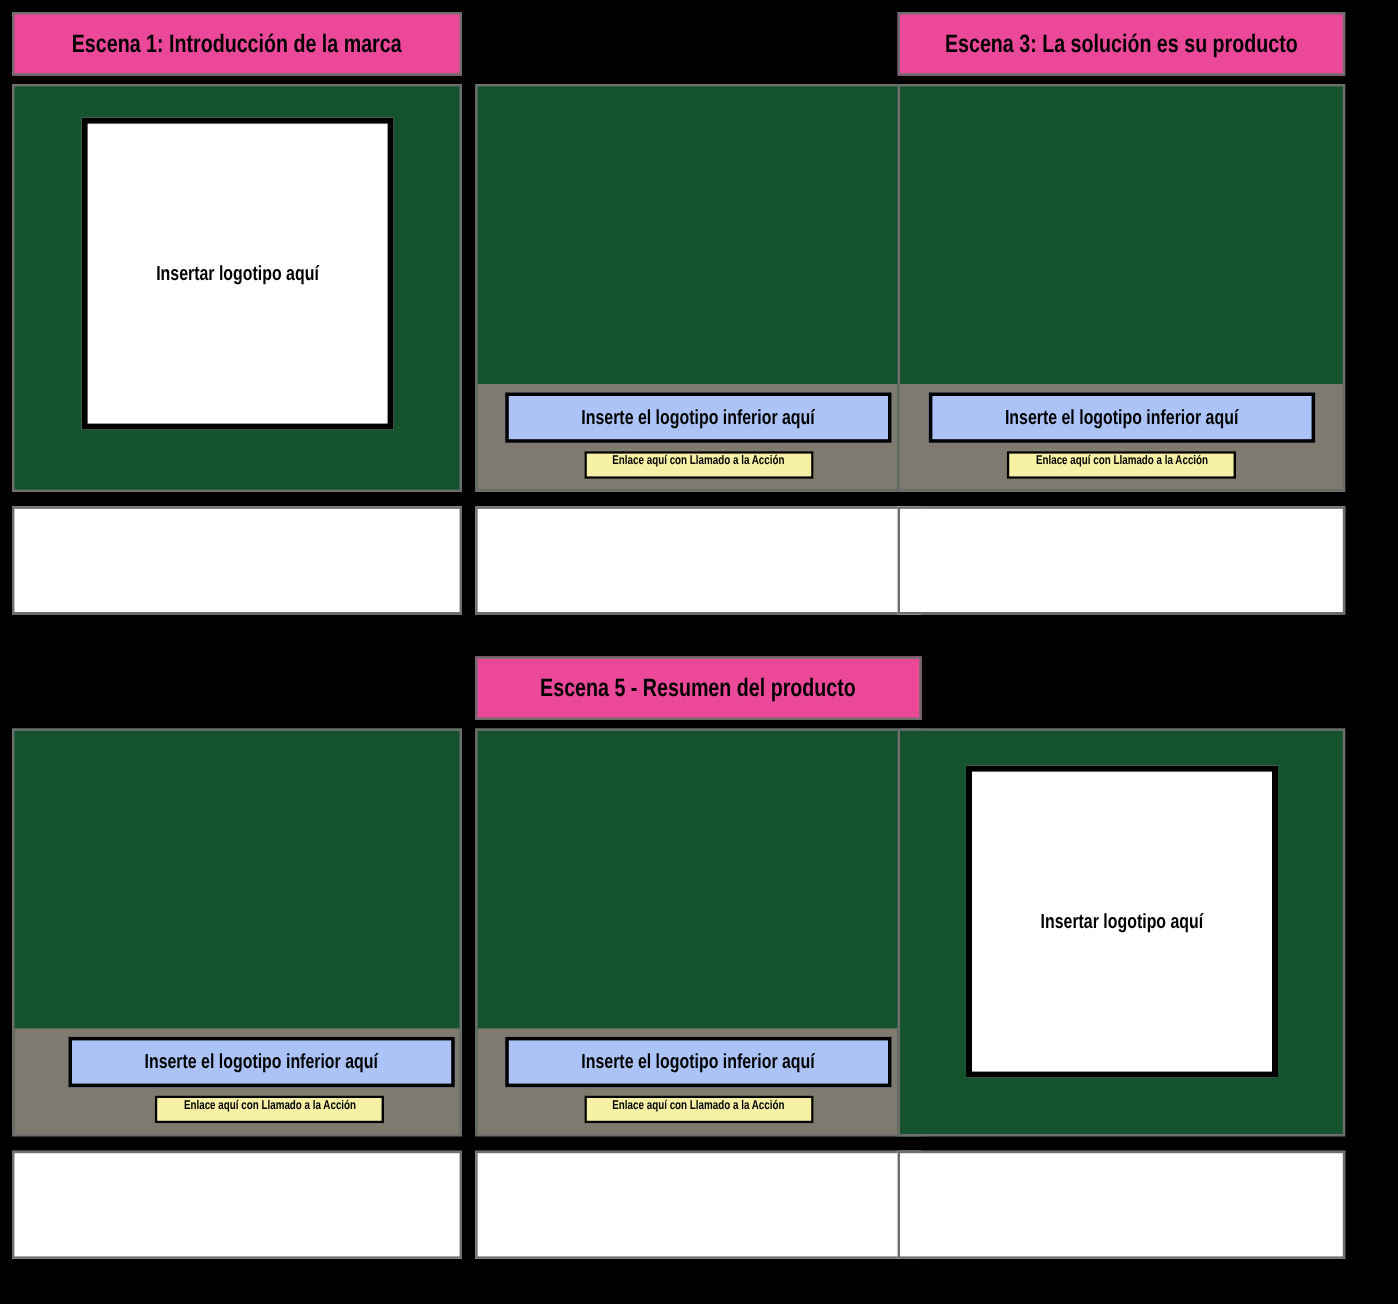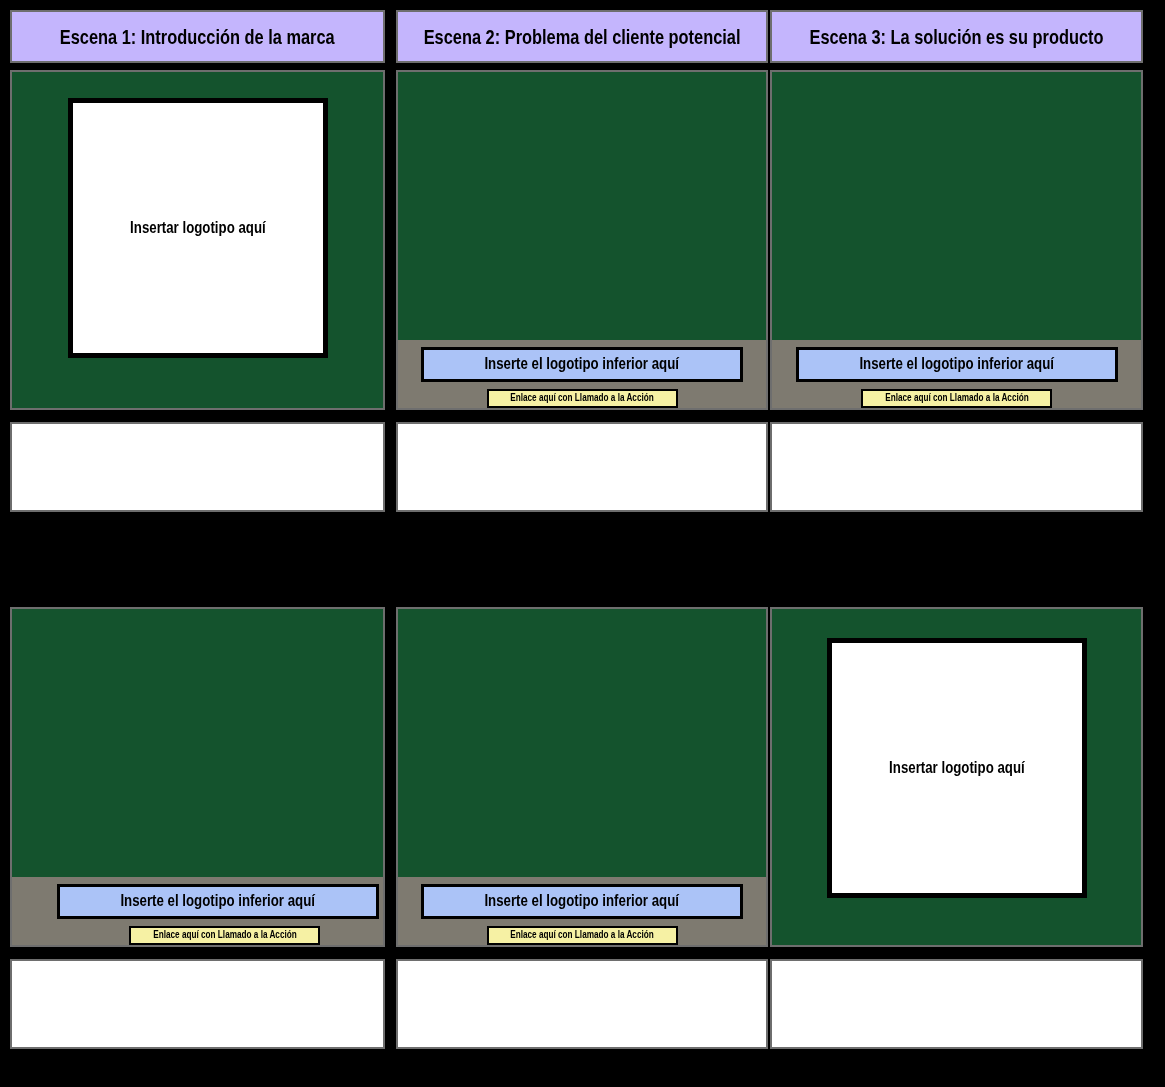--- a/index.html
+++ b/index.html
@@ -10,27 +10,27 @@
     overflow:hidden;
   }
   #board{
     position:relative;
     width:1165px;height:1087px;
     background:var(--background,#000);
   }
   .scene{position:absolute;height:502px;}
   .col1{left:10px;width:375px;}
   .col2{left:396px;width:372px;}
-  .col3{left:770px;width:373px;}
+  .col3{left:748px;width:373px;}
   .row1{top:10px;}
   .row2{top:547px;}
 
   .title-bar{
     position:absolute;left:0;right:0;top:0;height:53px;
-    background:#c4b5fd;
+    background:#ec4899;
     border:2px solid var(--cell-border,#6E6E6E);
     box-sizing:border-box;
     display:flex;align-items:center;justify-content:center;
     font-weight:700;font-size:21px;color:#000;
   }
   .canvas{
     position:absolute;left:0;right:0;top:60px;height:340px;
     background:#14532d;
     border:2px solid var(--cell-border,#6E6E6E);
     box-sizing:border-box;
@@ -49,21 +49,21 @@
   }
   .logo-box{
     position:absolute;left:50%;transform:translateX(-50%);
     top:26px;width:260px;height:260px;
     border:5px solid #000;box-sizing:border-box;
     background:#fff;
     display:flex;align-items:center;justify-content:center;
     font-weight:700;font-size:17px;color:#000;
   }
   .bottom-bar{
-    position:absolute;left:0;right:0;bottom:0;height:68px;
+    position:absolute;left:0;right:0;bottom:0;height:88px;
     background:var(--footer-bar,#7E7A70);
     display:flex;flex-direction:column;align-items:center;
   }
   .blue-btn{
     margin-top:7px;width:322px;height:42px;
     background:var(--logo-button-fill,#ABC3F7);
     border:3px solid #000;box-sizing:border-box;
     display:flex;align-items:center;justify-content:center;
     font-weight:700;font-size:17px;color:#000;
   }
@@ -88,23 +88,20 @@
     </div>
     <div class="canvas">
       <div class="logo-box">
         <span class="condensed">Insertar logotipo aquí</span>
       </div>
     </div>
     <div class="desc-box"></div>
   </div>
 
   <div class="scene col2 row1 scene-2">
-    <div class="title-bar">
-      <span class="condensed">Escena 2: Problema del cliente potencial</span>
-    </div>
     <div class="canvas">
       <div class="bottom-bar">
         <div class="blue-btn">
           <span class="condensed">Inserte el logotipo inferior aquí</span>
         </div>
         <div class="cta-btn">
           <span class="condensed">Enlace aquí con Llamado a la Acción</span>
         </div>
       </div>
     </div>
@@ -136,20 +133,23 @@
         </div>
         <div class="cta-btn">
           <span class="condensed">Enlace aquí con Llamado a la Acción</span>
         </div>
       </div>
     </div>
     <div class="desc-box"></div>
   </div>
 
   <div class="scene col2 row2 scene-5">
+    <div class="title-bar">
+      <span class="condensed">Escena 5 - Resumen del producto</span>
+    </div>
     <div class="canvas">
       <div class="bottom-bar">
         <div class="blue-btn">
           <span class="condensed">Inserte el logotipo inferior aquí</span>
         </div>
         <div class="cta-btn">
           <span class="condensed">Enlace aquí con Llamado a la Acción</span>
         </div>
       </div>
     </div>

